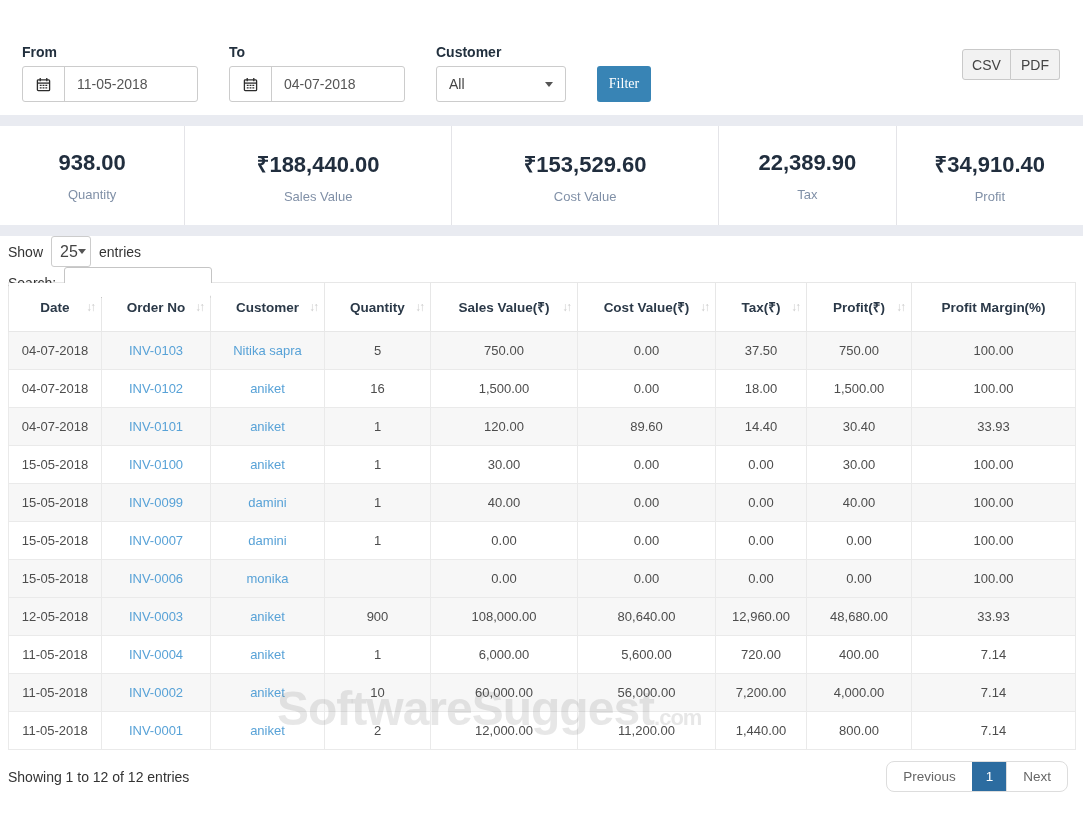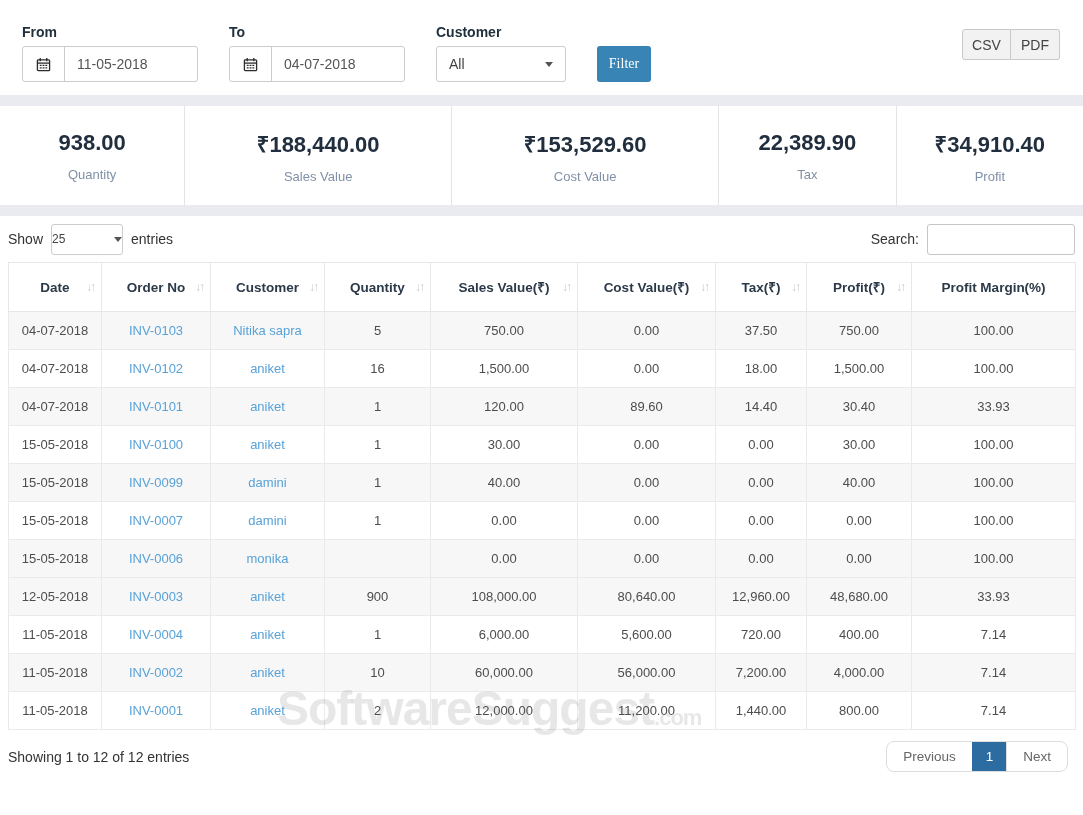--- a/index.html
+++ b/index.html
@@ -1,21 +1,21 @@
 <!DOCTYPE html>
 <html><head>
 <meta charset="utf-8">
 <style>
   * { margin:0; padding:0; box-sizing:border-box; }
   body { background:#fff; font-family:"Liberation Sans", sans-serif; }
   .page { width:1083px; height:815px; position:relative; background:#fff; overflow:hidden; }
 
   
   .filter-bar { height:95px; position:relative; background:#fff; }
-  .filter-groups { display:flex; padding:24px 0 0 22px; }
+  .filter-groups { display:flex; padding:24px 0 0 22px;margin-top:20px; }
   .filter-group { display:flex; flex-direction:column; margin-right:31px; }
   .filter-group > label { font-size:14px; font-weight:700; color:#22303e; margin-bottom:6px; }
   .input-group { display:flex; width:176px; height:36px; border:1px solid #ccc; border-radius:3px; background:#fff; }
   .addon { width:42px; display:flex; align-items:center; justify-content:center; border-right:1px solid #ccc; cursor:pointer; }
   .date-input { border:none; outline:none; flex:1; min-width:0; padding:0 12px; font-size:14px; color:#555; font-family:inherit; background:transparent; }
   .select-box { width:130px; height:36px; border:1px solid #ccc; border-radius:3px; display:flex; align-items:center; justify-content:space-between; padding:0 12px; font-size:14px; color:#444; background:#fff; cursor:pointer; }
   .caret { width:0; height:0; border-left:4px solid transparent; border-right:4px solid transparent; border-top:5px solid #555; }
   .filter-btn { width:54px; height:36px; margin-top:22px; background:#3884b5; color:#fff; border:none; border-radius:3px; font-size:14px; font-family:Liberation Serif, serif; cursor:pointer; }
   .export-buttons { position:absolute; top:29px; right:23px; display:flex;justify-content:space-between; }
   .export-buttons button { width:49px; height:31px; background:#f2f2f2; border:1px solid #c9c9c9; font-size:14px; color:#444; font-family:inherit; cursor:pointer; }
@@ -29,23 +29,23 @@
   .stat { display:flex; flex-direction:column; justify-content:center; text-align:center; border-right:1px solid #e4e4e8; }
   .stat:last-child { border-right:none; }
   .stat:nth-child(1){ width:17.1%;align-items:center; } .stat:nth-child(2){ width:24.65%; }
   .stat:nth-child(3){ width:24.65%; } .stat:nth-child(4){ width:16.4%; }
   .stat:nth-child(5){ width:17.2%; }
   .stat-value { font-size:22px; font-weight:600; color:#212e3e; margin-bottom:11px; }
   .stat-label { font-size:13px; color:#8090a7; }
 
   
   .table-section { padding:0 8px; position:relative; }
-  .controls { display:flex; justify-content:space-between; align-items:center; height:46px; }
+  .controls { display:flex; justify-content:space-between; align-items:flex-start; height:46px;flex-direction:column; }
   .length-control, .search-control { display:flex; align-items:center; font-size:14px; color:#333; gap:8px; }
-  .select-box.small { width:72px; height:31px; padding:0 0; font-size:12px; }
+  .select-box.small { width:40px; height:31px; padding:0 8px; font-size:16px; }
   .search-control input { width:148px; height:31px; border:1px solid #c5c5c5; border-radius:3px; padding:0 8px; font-family:inherit; font-size:13px; outline:none; }
 
   table { width:100%; border-collapse:collapse; table-layout:fixed; }
   th { height:40px; font-size:13.5px; font-weight:700; color:#2b3948; border:1px solid #e7e7e7; background:#fff; position:relative; text-align:center; padding:15px 4px; cursor:pointer; }
   .sort-icon { position:absolute; right:7px; top:50%; transform:translateY(-50%); color:#ccc; font-size:12px; letter-spacing:-2px; font-weight:400; }
   td { height:38px; font-size:13px; color:#4d4d4d; text-align:center; border:1px solid #eaeaea; padding:0 4px; background:#fff; }
   tr.odd td { background:#f7f7f7; }
   td.link { color:#58a2d7; cursor:pointer; }
 
   .table-footer { display:flex; justify-content:space-between; align-items:center; padding:11px 0 0; }

